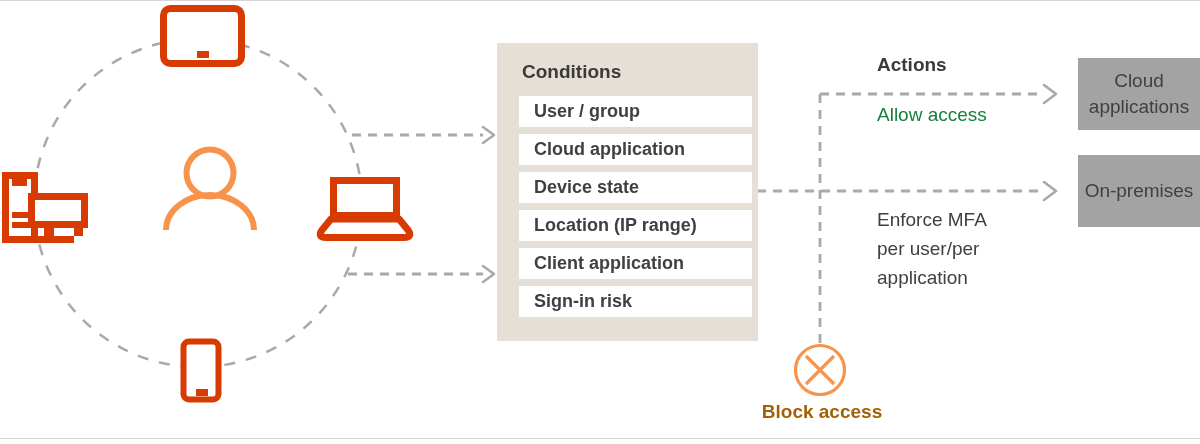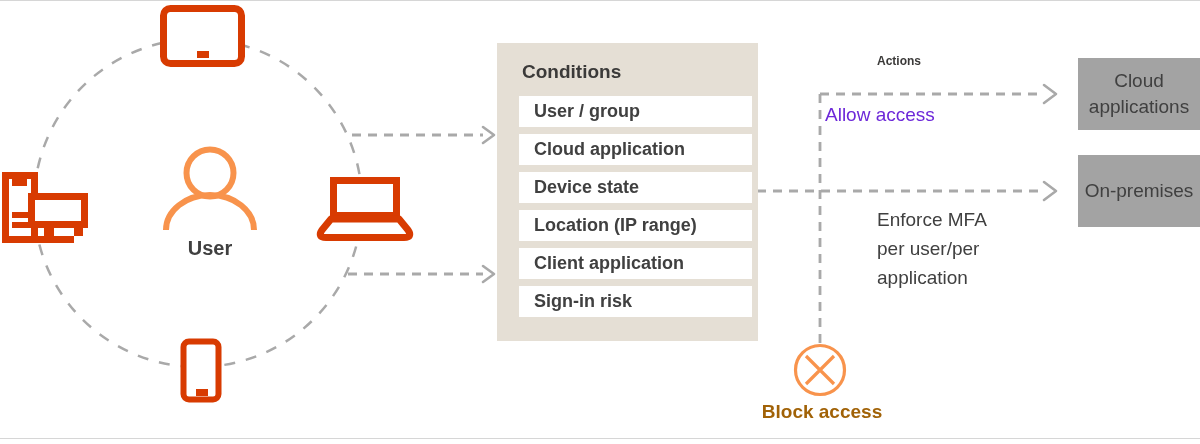--- a/index.html
+++ b/index.html
@@ -46,25 +46,25 @@
     background: #ffffff;
     height: 31px; line-height: 31px;
     margin-bottom: 7px;
     padding-left: 15px;
     font-size: 18px; font-weight: 600; color: #404040;
     white-space: nowrap;
   }
 
   .actions-title {
     left: 877px; top: 54px;
-    font-size: 12px; font-weight: 700; color: #3b3a39;
+    font-size: 19px; font-weight: 700; color: #3b3a39;
   }
   .allow-label {
-    left: 825px; top: 104px;
-    font-size: 19px; color: #6d28d9;
+    left: 877px; top: 104px;
+    font-size: 19px; color: #15803d;
   }
   .enforce-label {
     left: 877px; top: 205px; width: 128px;
     font-size: 19px; line-height: 29px; color: #404040;
   }
   .block-label {
     left: 758px; top: 401px; width: 128px;
     text-align: center;
     font-size: 19px; font-weight: 700; color: #a16207;
   }
@@ -139,21 +139,20 @@
       <circle cx="210" cy="173" r="23.5" fill="#ffffff" stroke="#F8934C" stroke-width="6"></circle>
       <path d="M166 230 A44 35 0 0 1 254 230" fill="none" stroke="#F8934C" stroke-width="6"></path>
     </g>
 
     <g>
       <circle cx="820" cy="370" r="24.5" fill="#ffffff" stroke="#F8934C" stroke-width="3.2"></circle>
       <path d="M806 356 L834 384 M834 356 L806 384" stroke="#F8934C" stroke-width="3.2" fill="none"></path>
     </g>
   </svg>
 
-  <div class="abs user-label">User</div>
 
   <div class="abs conditions-box">
     <div class="conditions-title">Conditions</div>
     <div class="condition-row">User / group</div>
     <div class="condition-row">Cloud application</div>
     <div class="condition-row">Device state</div>
     <div class="condition-row">Location (IP range)</div>
     <div class="condition-row">Client application</div>
     <div class="condition-row">Sign-in risk</div>
   </div>

